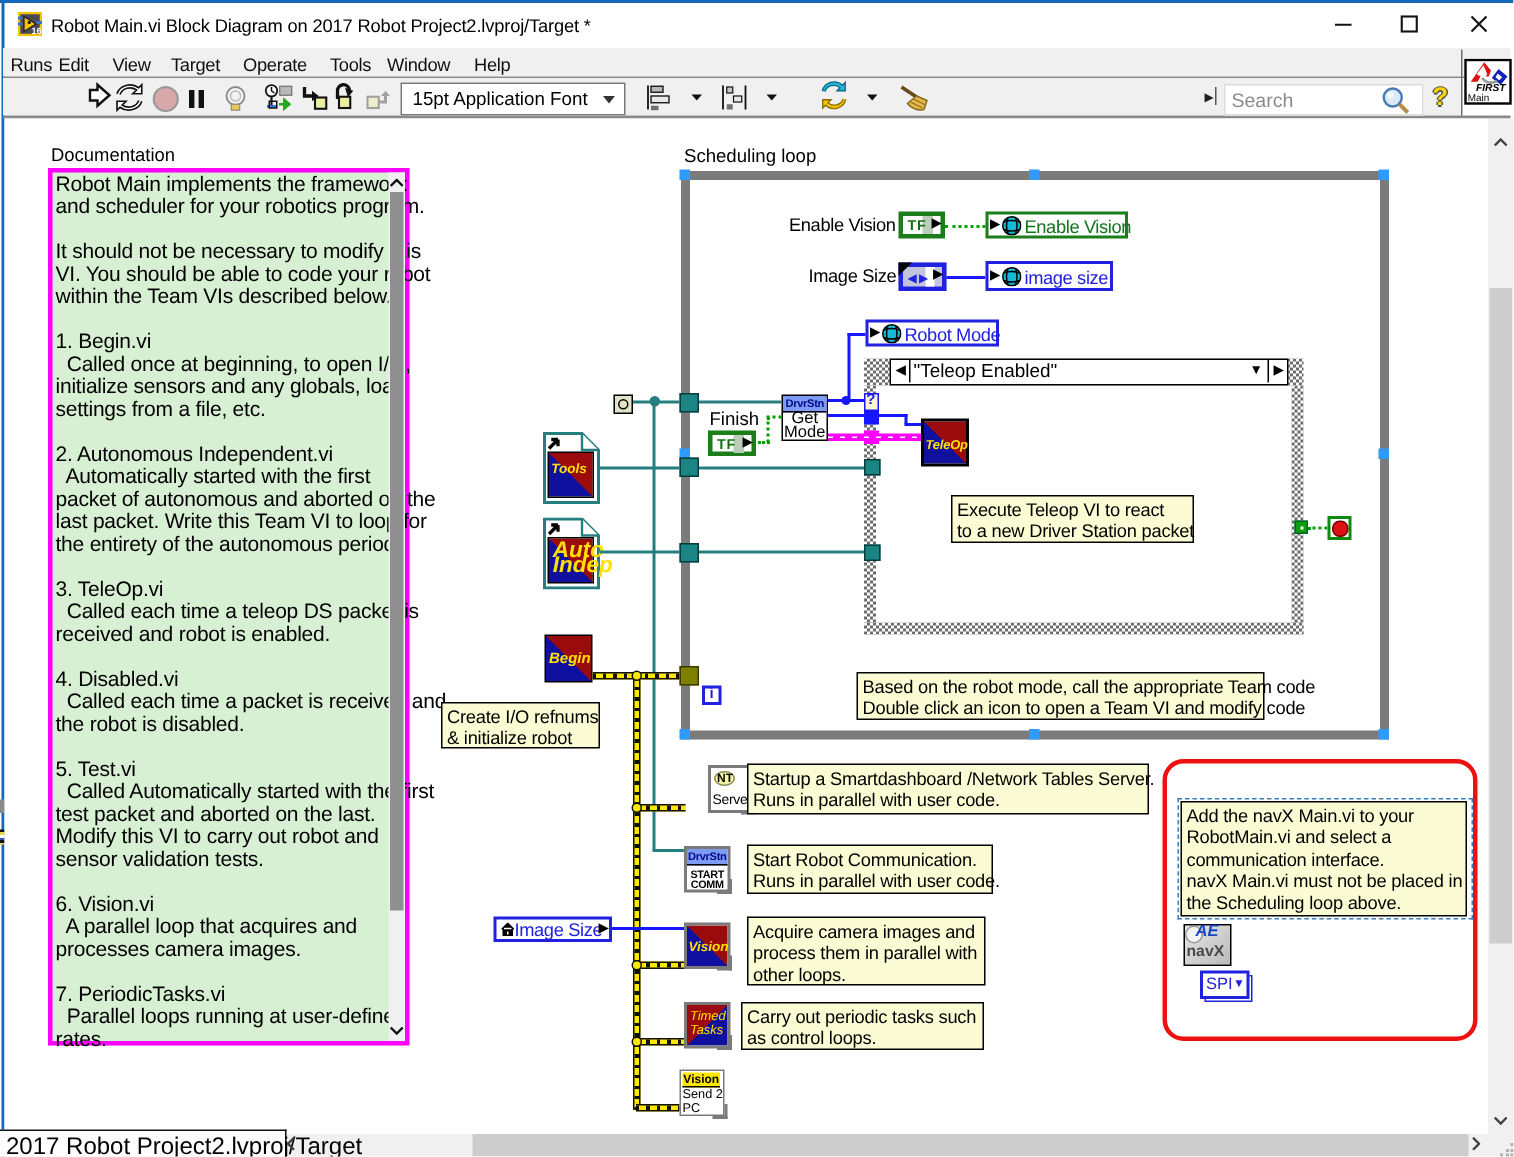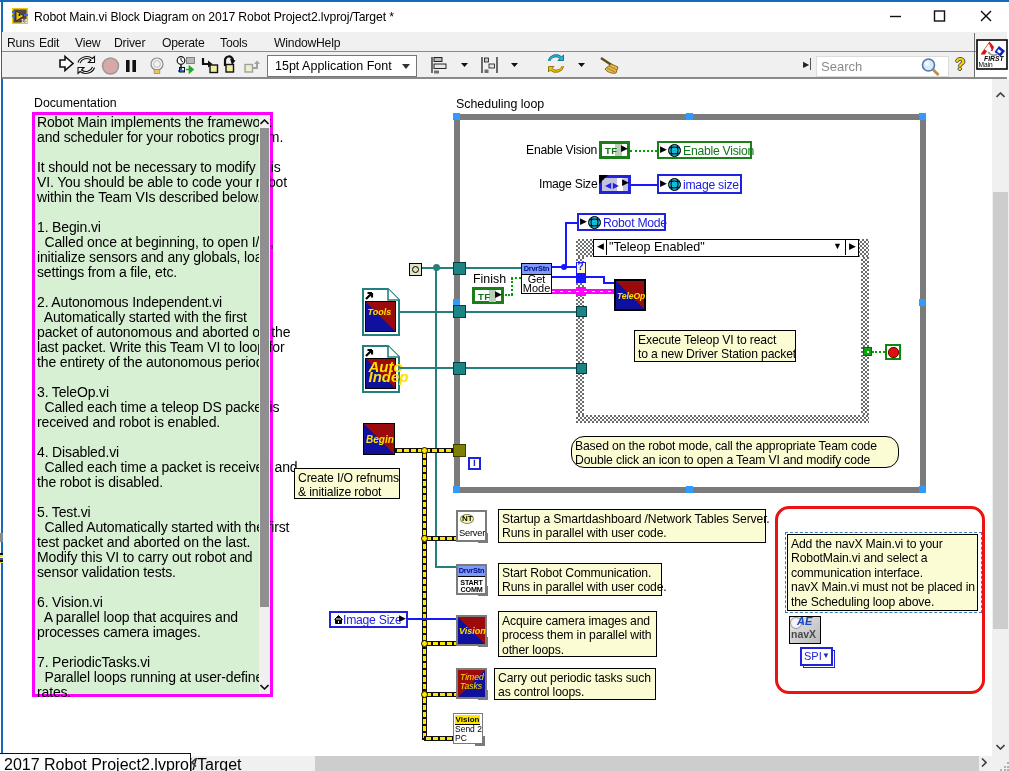--- a/index.html
+++ b/index.html
@@ -44,24 +44,24 @@
 <div class="abs" id="titlebar"></div>
 <div class="abs" id="topline"></div>
 <div class="abs" id="leftline"></div>
 <div class="abs" style="left:0;top:533px;width:2.5px;height:9px;background:#8a8a8a;"></div>
 <div class="abs" style="left:0;top:553px;width:2.5px;height:10px;background:repeating-linear-gradient(#111 0 2px,#e8d84a 2px 4px,#fff 4px 5.5px,#3355aa 5.5px 7px);"></div>
 <div class="abs" id="titletext">Robot Main.vi Block Diagram on 2017 Robot Project2.lvproj/Target *</div>
 <div class="abs" id="menubar">
   <span class="mi" style="left:5px;">Runs</span>
   <span class="mi" style="left:37px;">Edit</span>
   <span class="mi" style="left:73px;">View</span>
-  <span class="mi" style="left:112px;">Driver</span>
+  <span class="mi" style="left:112px;">Target</span>
   <span class="mi" style="left:160px;">Operate</span>
   <span class="mi" style="left:218px;">Tools</span>
-  <span class="mi" style="left:272px;">Window</span>
+  <span class="mi" style="left:256px;">Window</span>
   <span class="mi" style="left:314px;">Help</span>
 </div>
 <div class="abs" id="menusep"></div>
 <div class="abs" id="toolbar"></div>
 <div class="abs" id="toolsep"></div>
 <div class="abs" id="tbsep2"></div>
 <div class="abs" id="fontbox">15pt Application Font<span style="position:absolute;right:6px;top:8px;width:0;height:0;border-left:4px solid transparent;border-right:4px solid transparent;border-top:5px solid #333;"></span></div>
 <div class="abs" id="searchbox"></div>
 <div class="abs" id="searchtext">Search</div>
 <div class="abs" id="logobox"></div>
@@ -330,21 +330,21 @@
 
 <div class="abs" style="left:552px;top:289px;width:25px;height:4.5px;background:#ff00ff;"></div>
 <div class="abs" style="left:585px;top:289px;width:29px;height:4.5px;background:#ff00ff;"></div>
 <div class="abs" style="left:552px;top:290.9px;width:62px;height:1.3px;background:repeating-linear-gradient(90deg,#fff 0 3.5px,transparent 3.5px 8px);"></div>
 
 <div class="abs" id="teleop" style="left:614px;top:279px;width:32px;height:32px;border:2px solid #000;box-sizing:border-box;background:linear-gradient(to top right,#10109e 0%,#10109e 49.7%,#9b0b0b 50.3%,#9b0b0b 100%);">
   <span style="position:absolute;left:1px;top:9.5px;font-size:8.6px;font-weight:bold;color:#ffe000;font-style:italic;letter-spacing:-0.1px;">TeleOp</span>
 </div>
 
 <div class="comment" style="left:634px;top:330px;width:162px;height:32px;">Execute Teleop VI to react<br>to a new Driver Station packet</div>
-<div class="comment" style="left:571px;top:436px;width:328px;height:32px;border-radius:13px;">Based on the robot mode, call the appropriate Team code<br>Double click an icon to open a Team VI and modify code</div>
+<div class="comment" style="left:571px;top:448px;width:272px;height:32px;">Based on the robot mode, call the appropriate Team code<br>Double click an icon to open a Team VI and modify code</div>
 
 <div class="abs" style="left:468px;top:457px;width:13px;height:13px;border:2px solid #2121e0;background:#fff;box-sizing:border-box;">
   <span style="position:absolute;left:3px;top:-2px;font-size:10px;color:#2121e0;font-weight:bold;">i</span>
 </div>
 
 <div class="abs" style="left:872px;top:350.5px;width:13px;height:0;border-top:2px dotted #00a000;"></div>
 <div class="abs" style="left:885px;top:344px;width:16px;height:16px;border:2.5px solid #0c8a0c;background:#fff;box-sizing:border-box;">
   <span style="position:absolute;left:1px;top:1px;width:9px;height:9px;border-radius:5px;background:#dd1111;border:1px solid #700;"></span>
 </div>
 
@@ -403,21 +403,21 @@
 <div class="yw-h" style="left:424px;top:535.5px;width:33px;"></div>
 <div class="junc" style="left:420.5px;top:534.5px;"></div>
 <div class="yw-h" style="left:424px;top:640.5px;width:33px;"></div>
 <div class="junc" style="left:420.5px;top:639.5px;"></div>
 <div class="yw-h" style="left:424px;top:691.5px;width:33px;"></div>
 <div class="junc" style="left:420.5px;top:690.5px;"></div>
 <div class="yw-h" style="left:424px;top:736px;width:30px;"></div>
 
 <div class="comment" style="left:294px;top:468px;width:106px;height:31px;">Create I/O refnums<br>&amp; initialize robot</div>
 
-<div class="abs" id="ntserver" style="left:456px;top:510px;width:31px;height:32px;border:2px solid #7b7b7b;background:#fff;box-sizing:border-box;">
+<div class="abs" id="ntserver" style="left:472px;top:510px;width:31px;height:32px;border:2px solid #7b7b7b;background:#fff;box-sizing:border-box;">
   <span style="position:absolute;left:1.5px;top:1.5px;width:14px;height:10px;background:#f7f7a8;border:1px solid #8a8a50;border-radius:50%;box-sizing:border-box;"></span>
   <span style="position:absolute;left:4px;top:1.5px;font-size:8px;font-weight:bold;color:#000;">NT</span>
   <span style="position:absolute;left:1px;top:15.5px;font-size:9.3px;letter-spacing:-0.2px;color:#000;">Server</span>
   <span style="position:absolute;right:-3px;bottom:-3px;width:8px;height:8px;border-right:2px solid #7b7b7b;border-bottom:2px solid #7b7b7b;"></span>
 </div>
 <div class="comment" style="left:498px;top:509px;width:268px;height:34px;">Startup a Smartdashboard /Network Tables Server.<br>Runs in parallel with user code.</div>
 
 <div class="abs" id="startcomm" style="left:456px;top:564px;width:31px;height:31px;border:2px solid #7b7b7b;background:#fff;box-sizing:border-box;">
   <div style="position:absolute;left:0px;top:0px;width:27px;height:9.5px;background:#7d9bf5;border-bottom:1px solid #000;color:#000a8a;font-size:7.4px;font-weight:bold;text-align:center;line-height:9px;letter-spacing:-0.2px;">DrvrStn</div>
   <div style="position:absolute;left:0px;top:12.5px;width:27px;font-size:7.2px;font-weight:bold;color:#000;text-align:center;line-height:7.2px;letter-spacing:-0.2px;">START<br>COMM</div>

